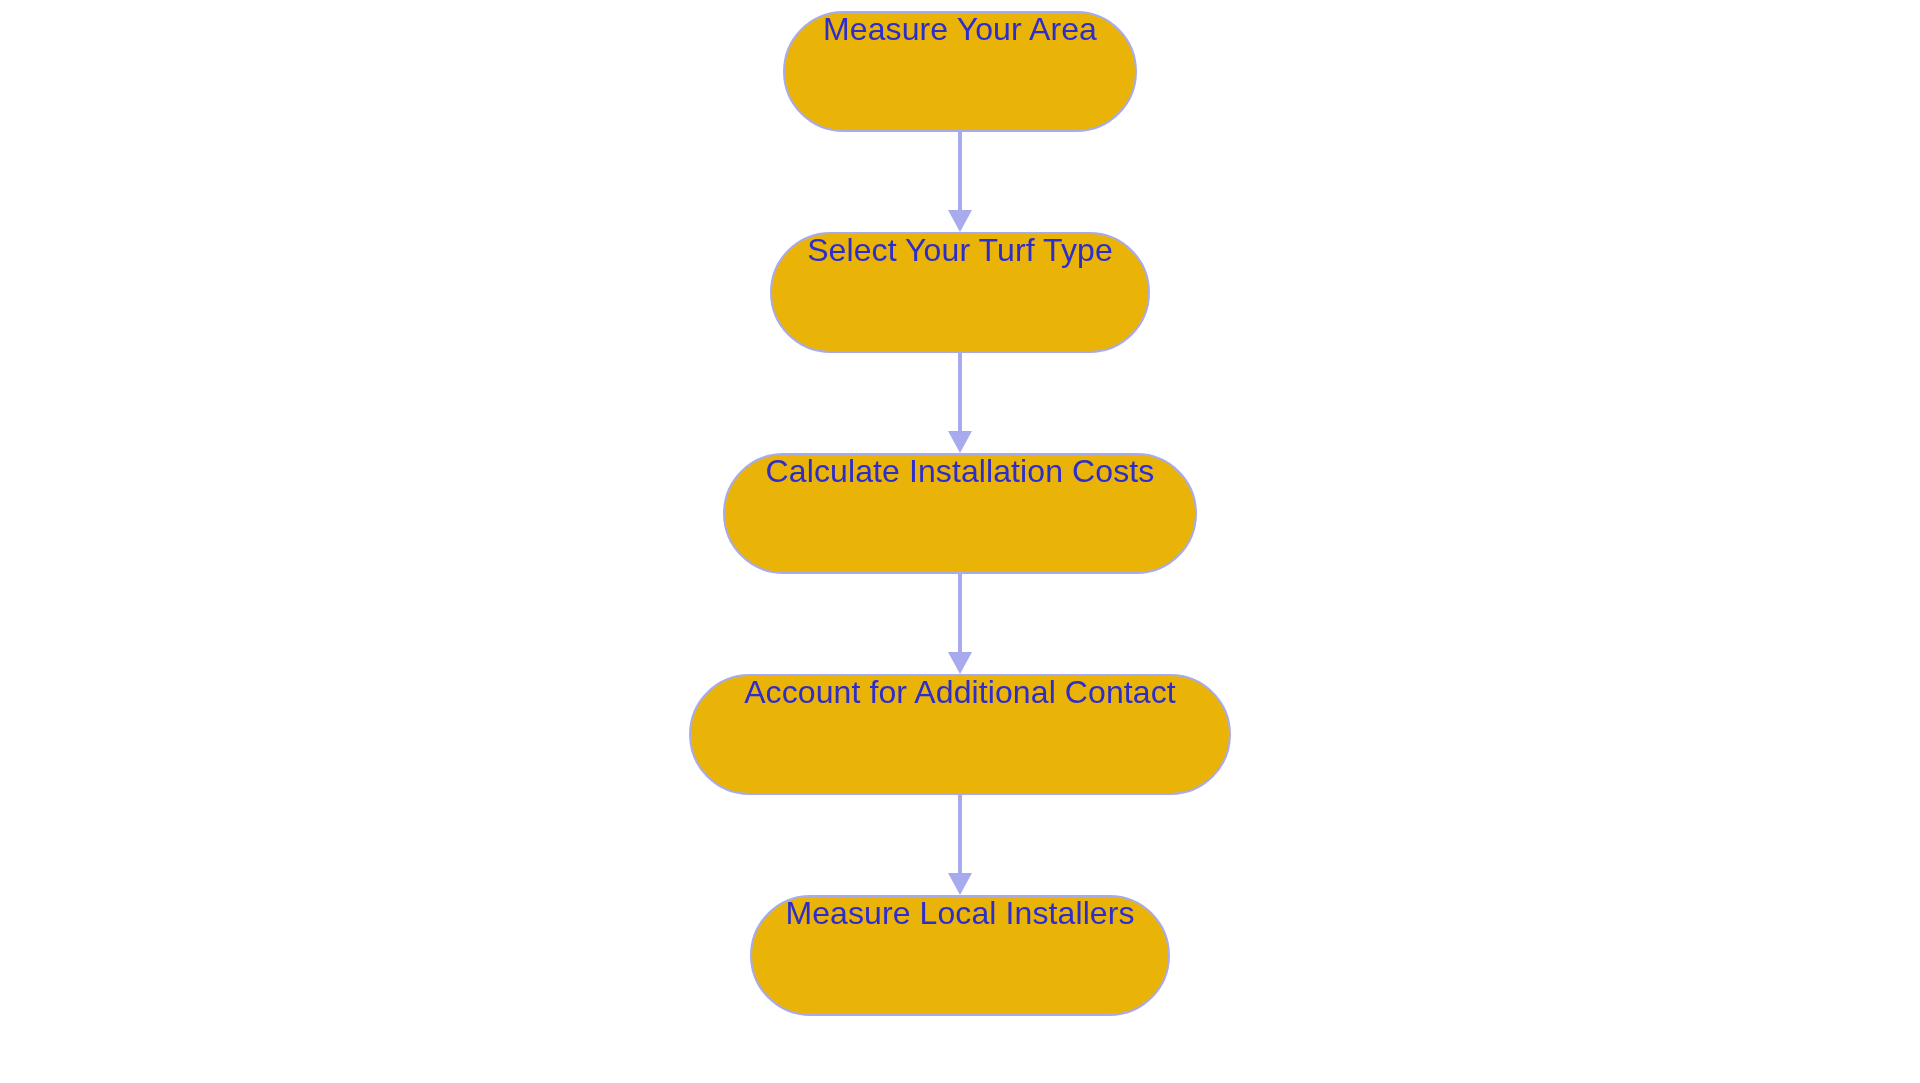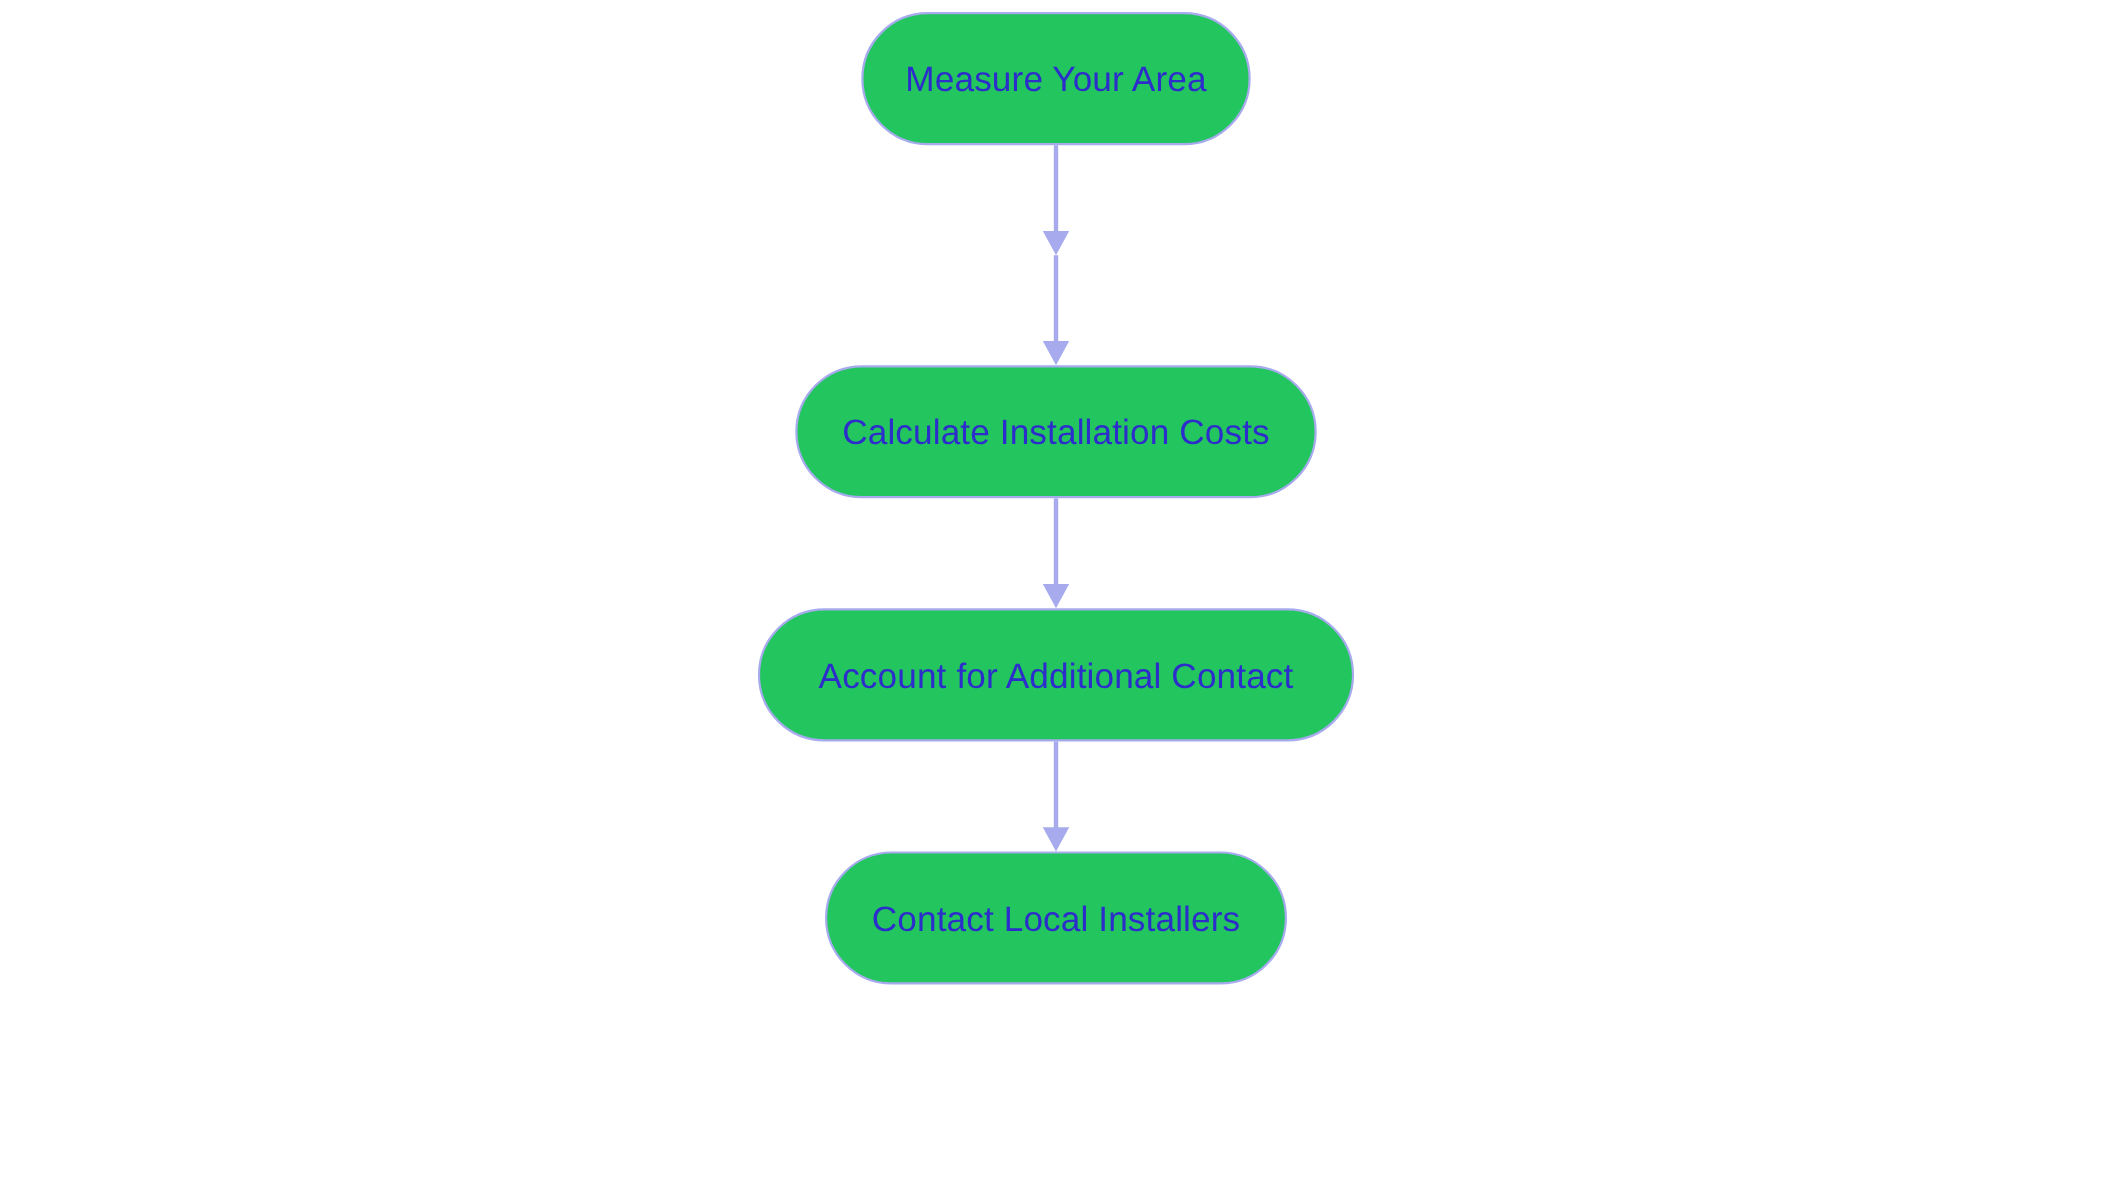--- a/index.html
+++ b/index.html
@@ -27,24 +27,24 @@
     height: 1083px;
     display: flex;
     flex-direction: column;
     align-items: center;
     justify-content: flex-start;
   }
   .flow-node {
     box-sizing: border-box;
     height: 121px;
     border-radius: 61px;
-    background: #22c55e;
+    background: #eab308;
     border: 2px solid #a7abee;
     display: flex;
-    align-items: center;
+    align-items: flex-start;
     justify-content: center;
     color: #2d2dcc;
     font-size: 32px;
     font-family: "Liberation Sans", sans-serif;
     font-weight: 400;
     letter-spacing: 0.1px;
     white-space: nowrap;
     flex: 0 0 auto;
   }
   .flow-node-label {
@@ -95,20 +95,23 @@
 
     <div class="flow-node w-n0">
       <span class="flow-node-label">Measure Your Area</span>
     </div>
 
     <div class="flow-connector">
       <div class="conn-line"></div>
       <div class="conn-head"></div>
     </div>
 
+    <div class="flow-node w-n1">
+      <span class="flow-node-label">Select Your Turf Type</span>
+    </div>
 
     <div class="flow-connector">
       <div class="conn-line"></div>
       <div class="conn-head"></div>
     </div>
 
     <div class="flow-node w-n2">
       <span class="flow-node-label">Calculate Installation Costs</span>
     </div>
 
@@ -120,17 +123,17 @@
     <div class="flow-node w-n3">
       <span class="flow-node-label">Account for Additional Contact</span>
     </div>
 
     <div class="flow-connector">
       <div class="conn-line"></div>
       <div class="conn-head"></div>
     </div>
 
     <div class="flow-node w-n4">
-      <span class="flow-node-label">Contact Local Installers</span>
+      <span class="flow-node-label">Measure Local Installers</span>
     </div>
 
   </div>
 </div>
 
 </body></html>

